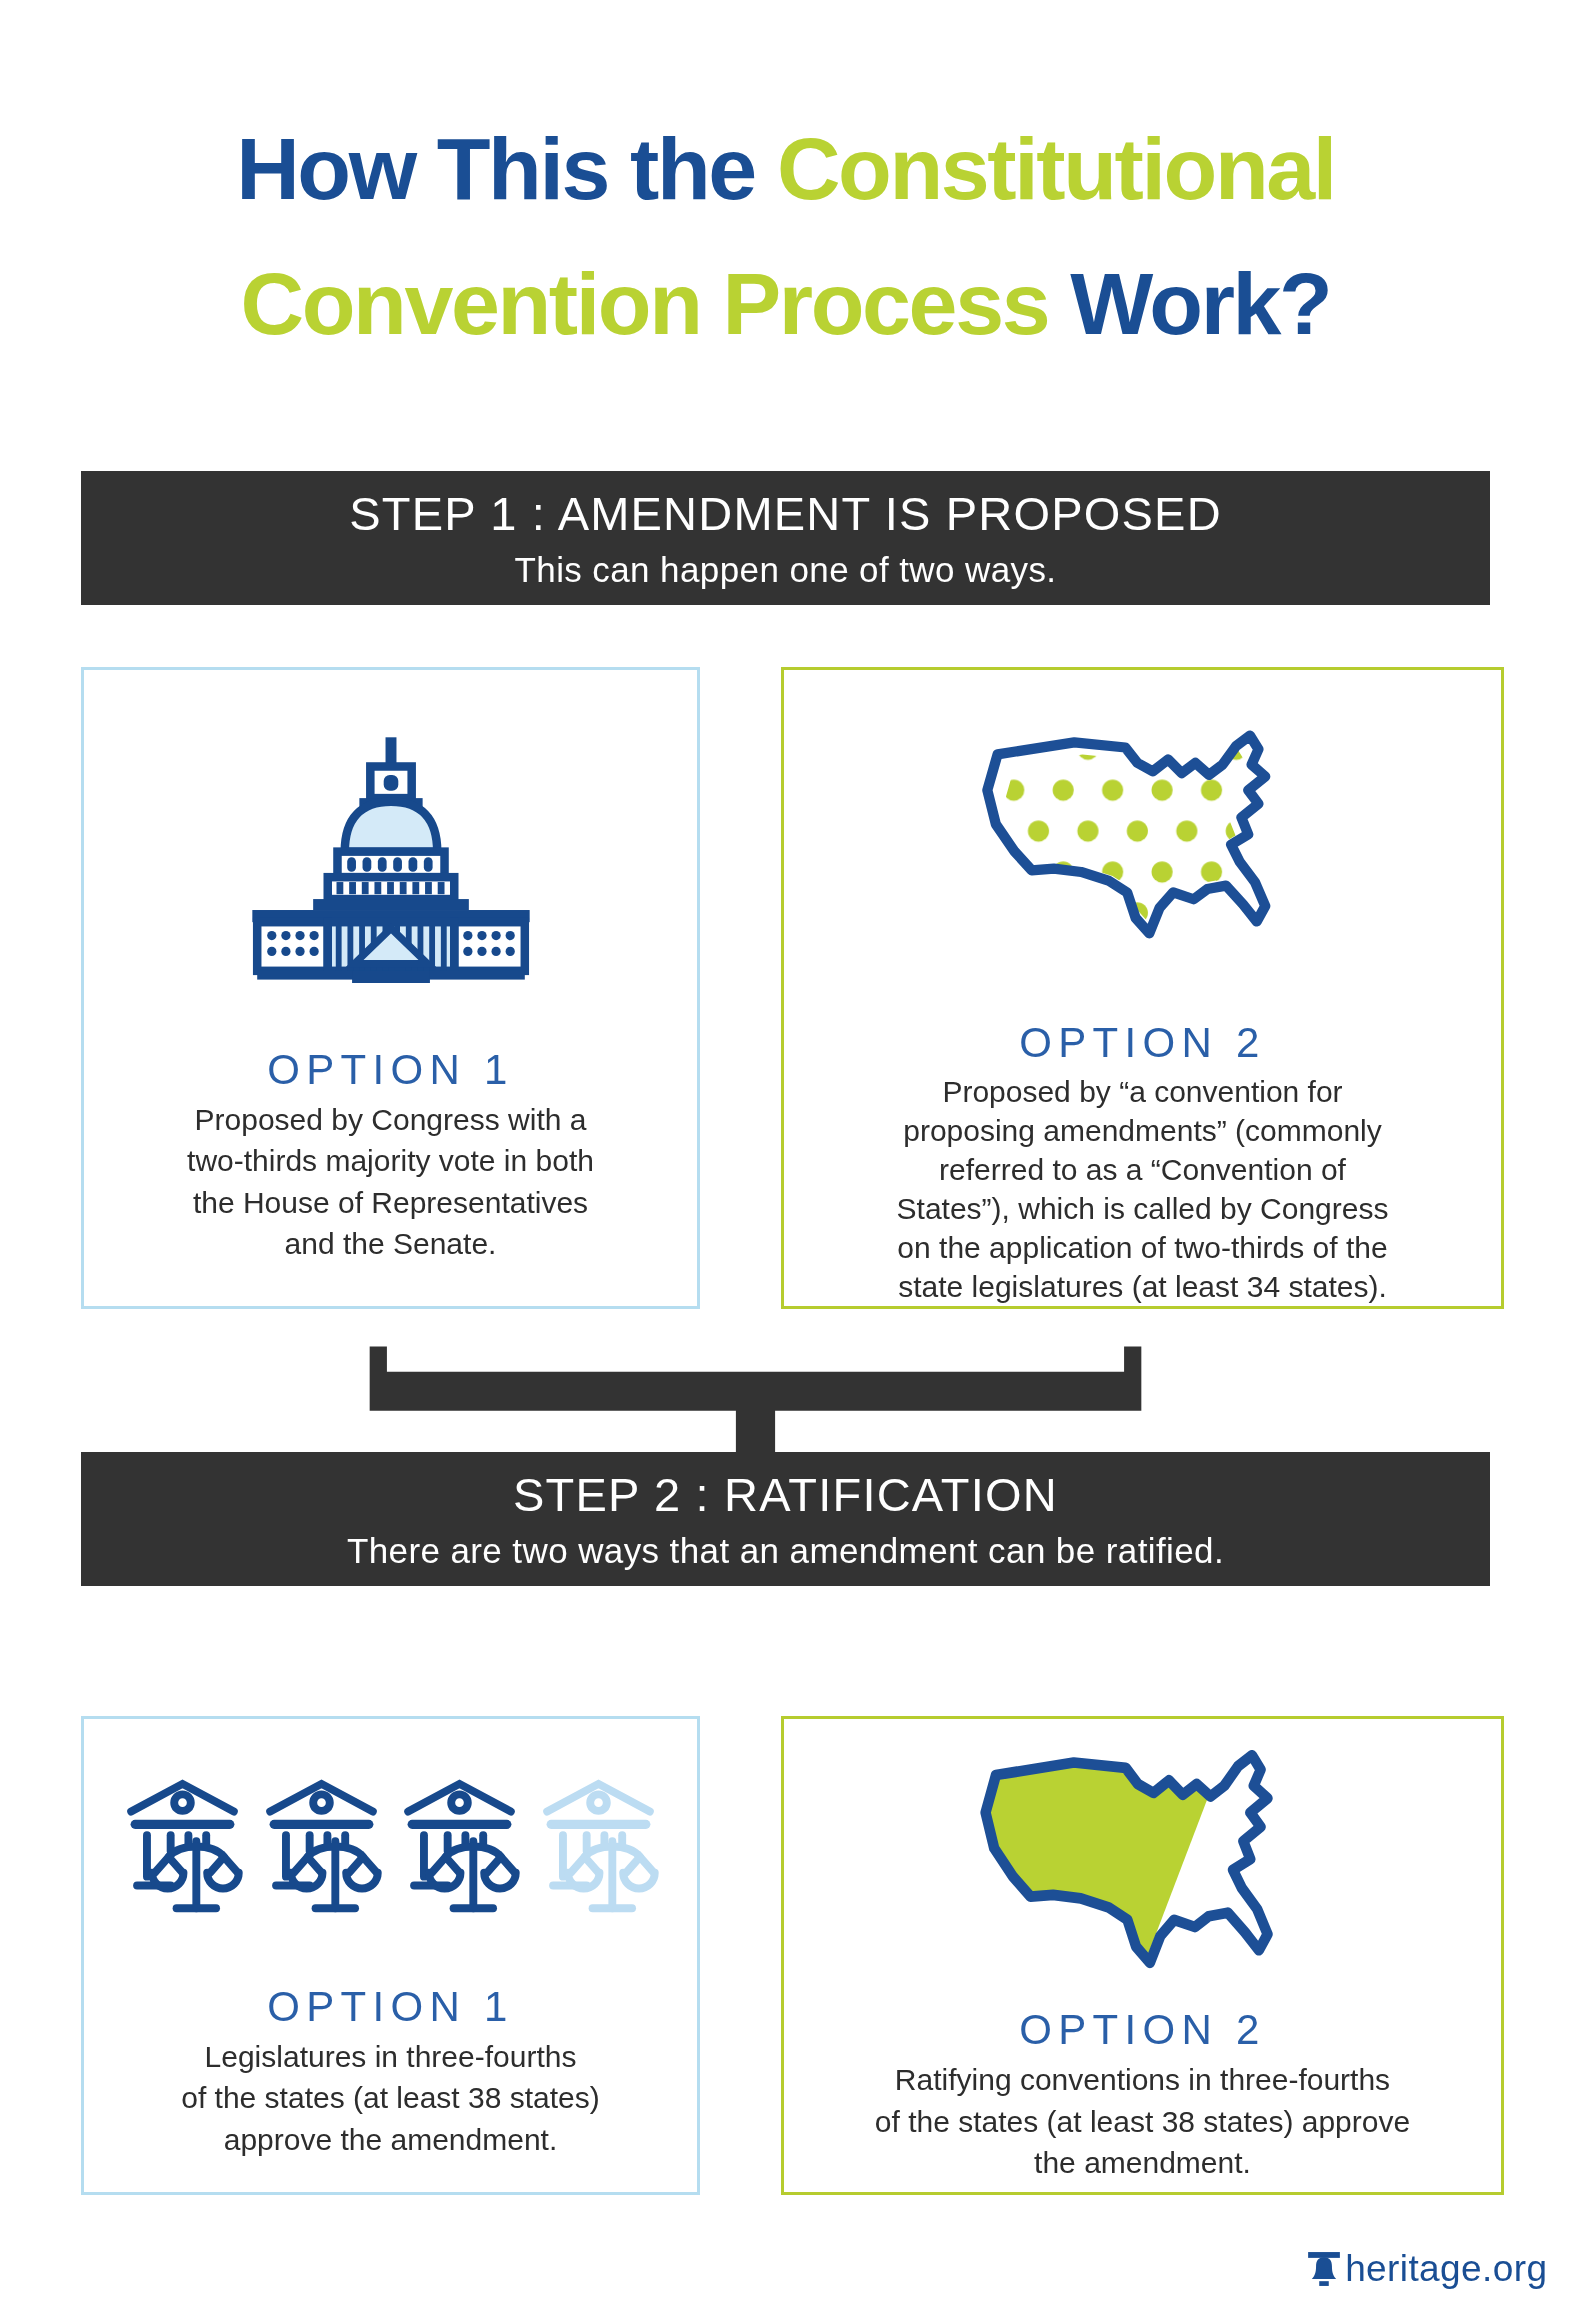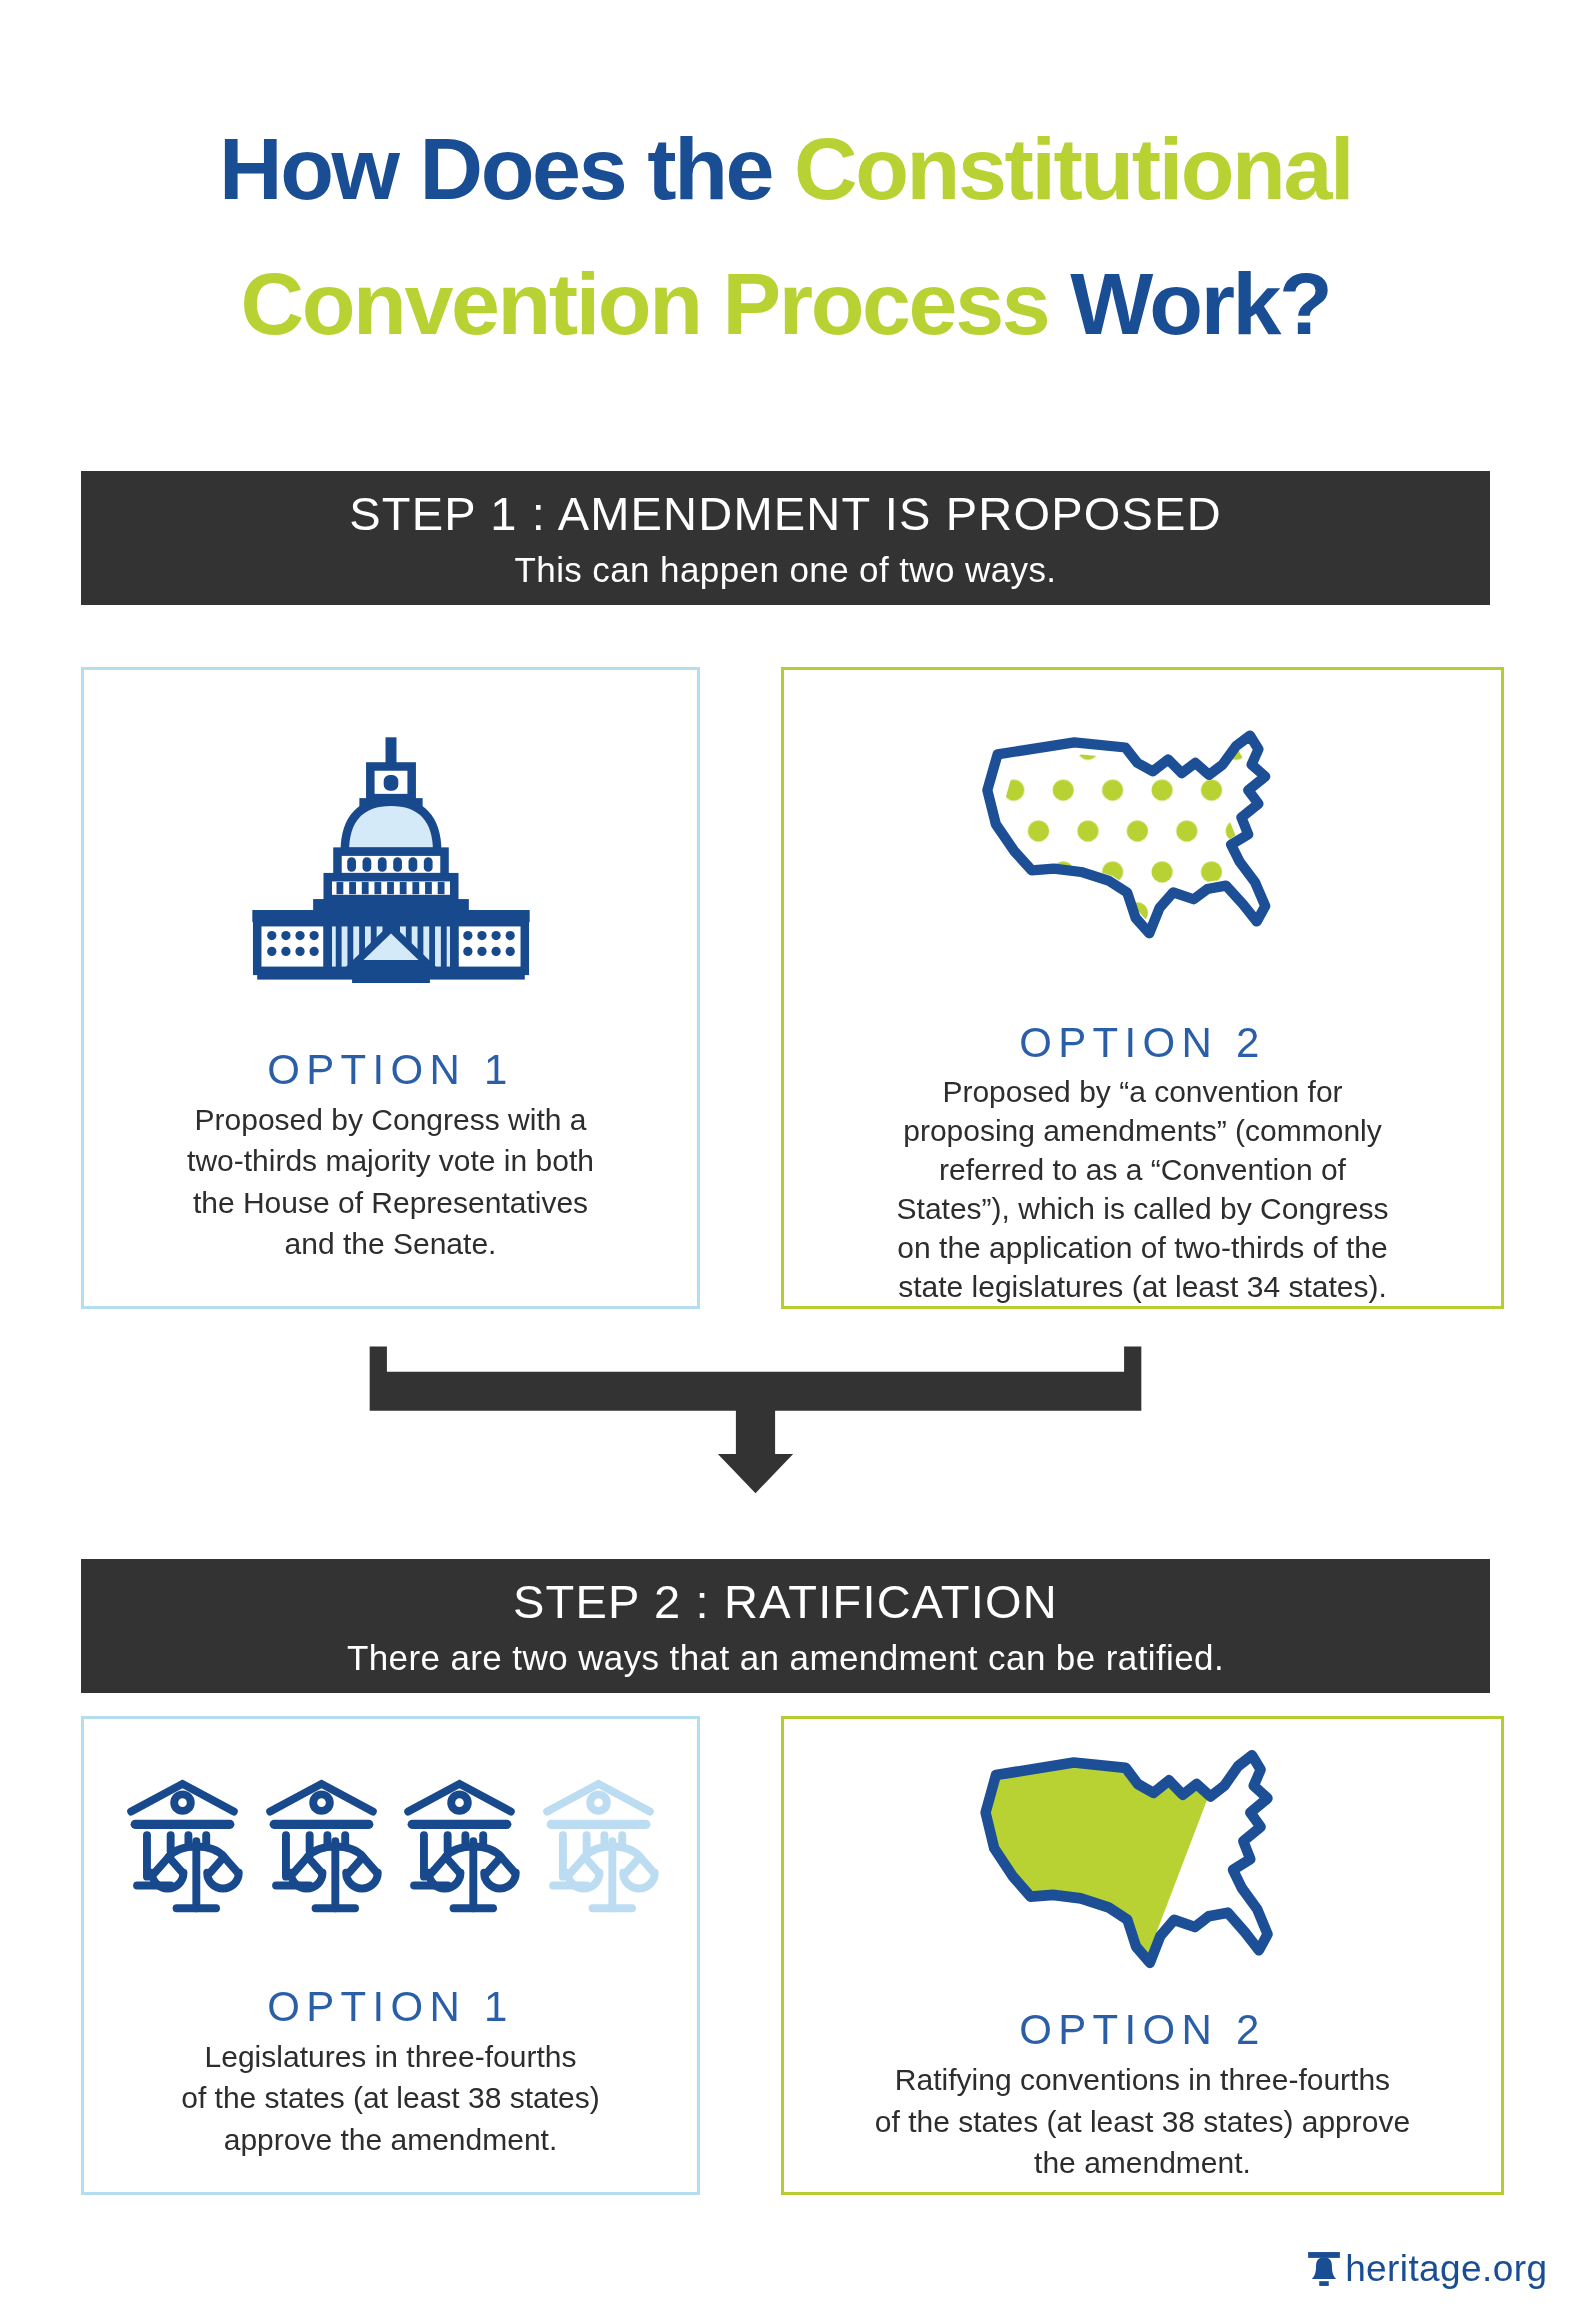--- a/index.html
+++ b/index.html
@@ -13,21 +13,21 @@
   .page{position:relative;width:1571px;height:2319px;background:#fff;overflow:hidden;}
 
   .title{position:absolute;top:101px;left:0;width:1571px;text-align:center;
          font-size:88px;font-weight:700;letter-spacing:-2.4px;line-height:135px;}
   .title .c-blue{color:var(--blue);}
   .title .c-green{color:var(--green);}
 
   .banner{position:absolute;left:81px;width:1409px;height:134px;background:var(--dark);
           display:flex;flex-direction:column;align-items:center;justify-content:center;color:#fff;}
   .banner-1{top:471px;}
-  .banner-2{top:1559px;}
+  .banner-2{top:1452px;}
   .banner .banner-label{font-size:47px;font-weight:400;letter-spacing:1.2px;}
   .banner .banner-sub{font-size:35px;font-weight:400;margin-top:9.4px;letter-spacing:0.4px;}
 
   .row{position:absolute;left:81px;width:1423px;display:flex;justify-content:space-between;}
   .row-1{top:667px;height:642px;}
   .row-2{top:1716px;height:479px;}
   .opt-box{background:#fff;display:flex;flex-direction:column;align-items:center;}
   .box-a{width:619px;border:3.1px solid var(--lightblue-border);}
   .box-b{width:723px;border:3.1px solid var(--green-border);}
   .row-1 .opt-box{padding-top:60px;}
@@ -48,21 +48,21 @@
   .connector{position:absolute;left:369px;top:1345px;}
 
   .footer{position:absolute;top:2248px;right:23.6px;display:flex;align-items:center;gap:3px;}
   .footer .brand{font-size:37px;color:var(--blue);letter-spacing:0.4px;}
 </style>
 </head>
 <body>
 
 <div class="page">
 
-  <h1 class="title"><span class="c-blue">How Does the </span><span class="c-green">Constitutional</span><br>
+  <h1 class="title"><span class="c-blue">How This the </span><span class="c-green">Constitutional</span><br>
     <span class="c-green">Convention Process </span><span class="c-blue">Work?</span>
   </h1>
 
   <div class="banner banner-1">
     <div class="banner-label">STEP 1 : AMENDMENT IS PROPOSED</div>
     <div class="banner-sub">This can happen one of two ways.</div>
   </div>
 
   <div class="row row-1">
 

